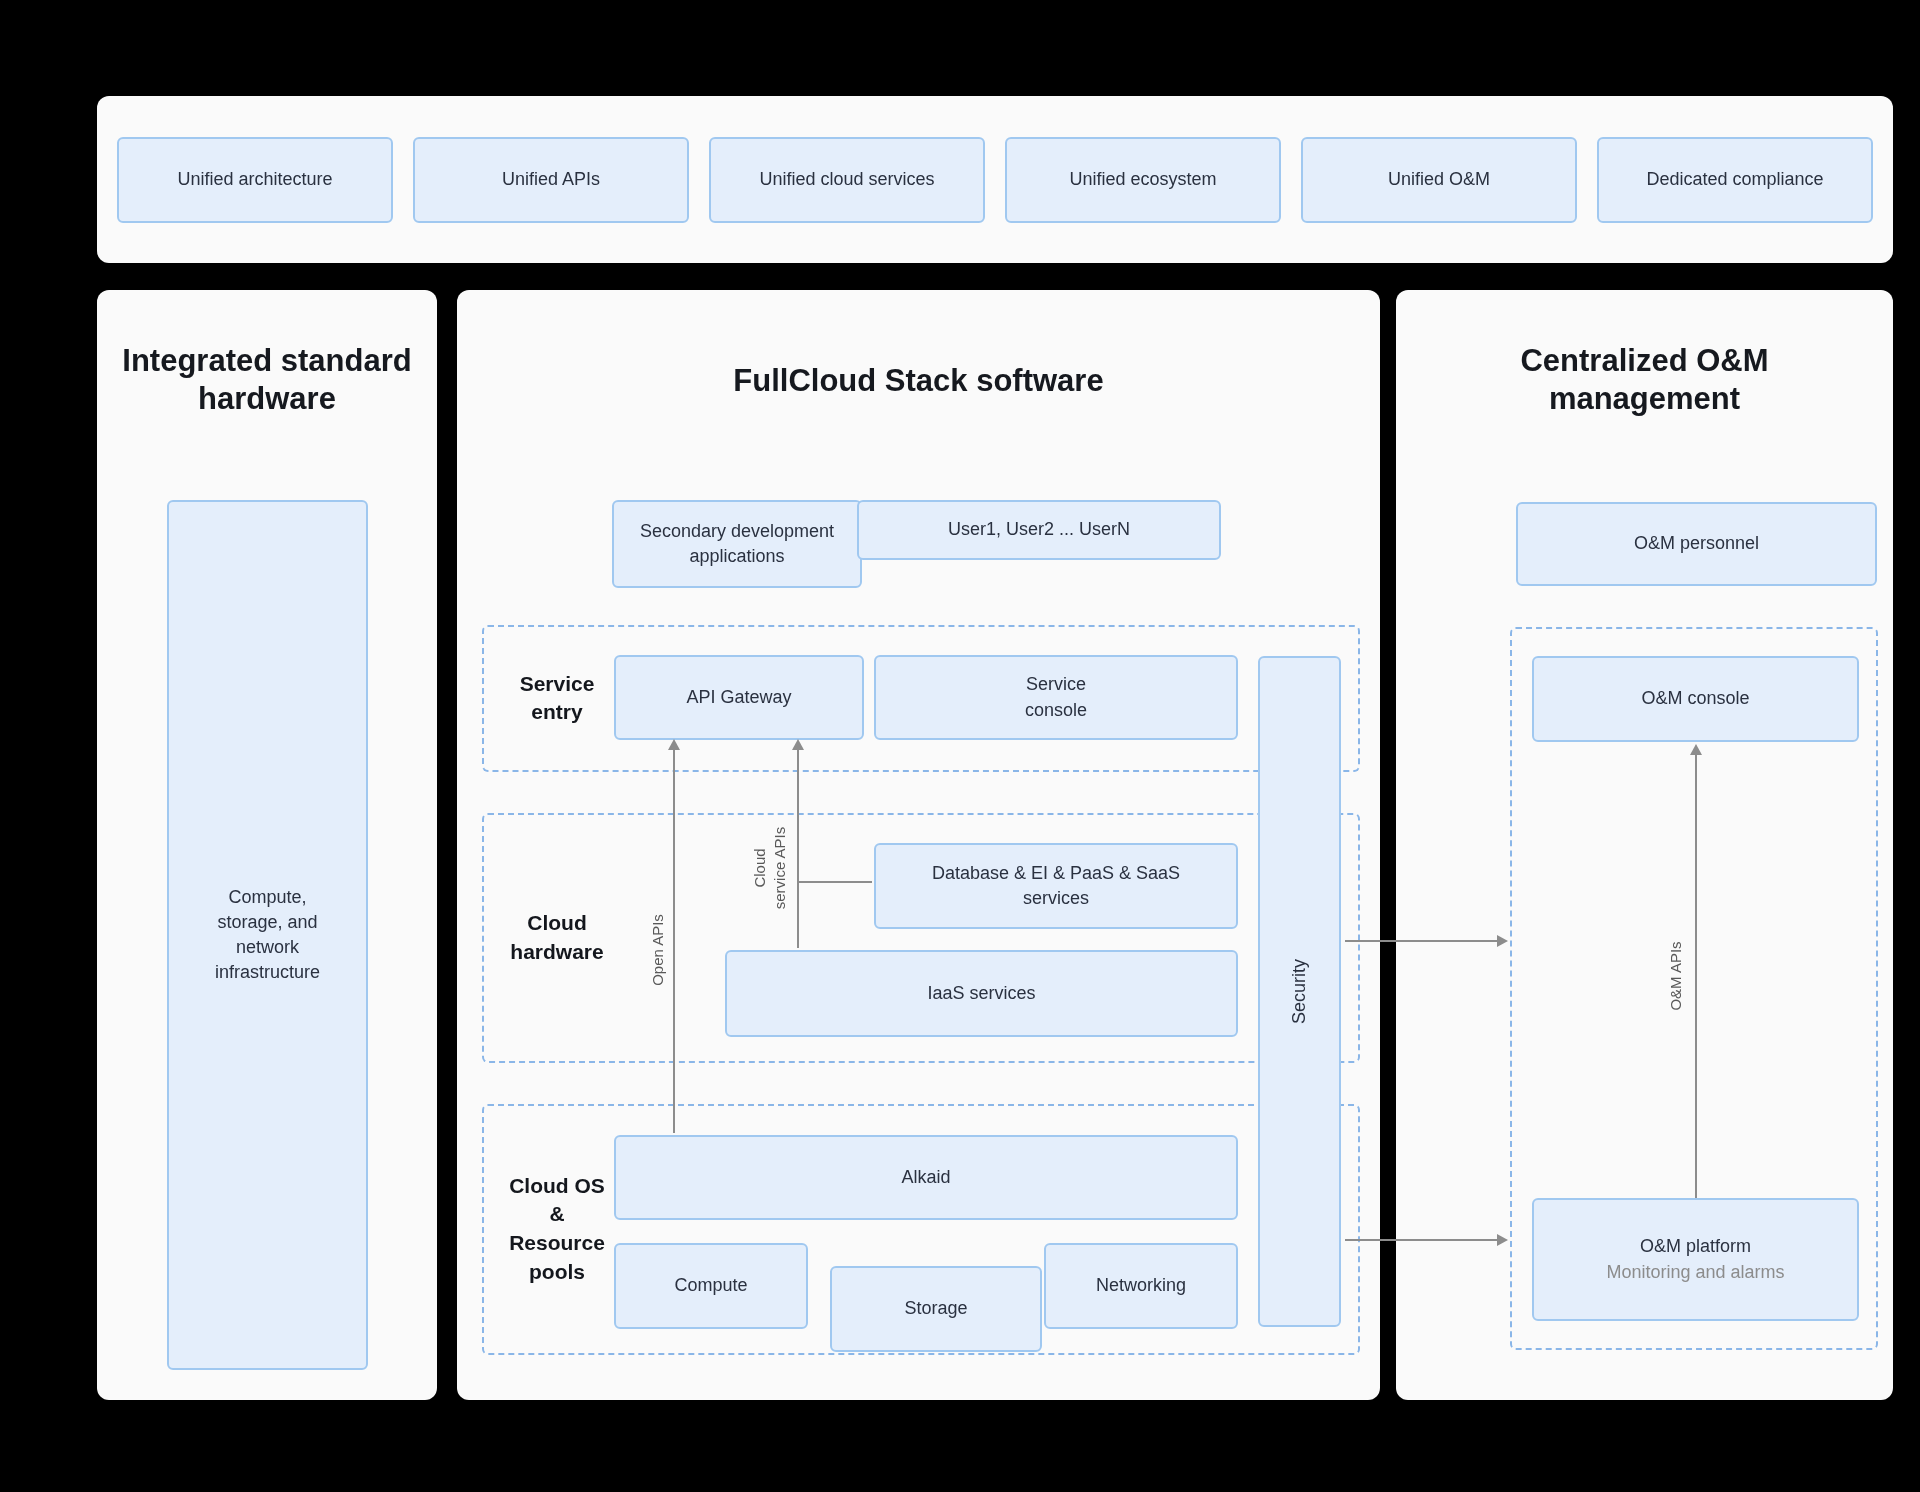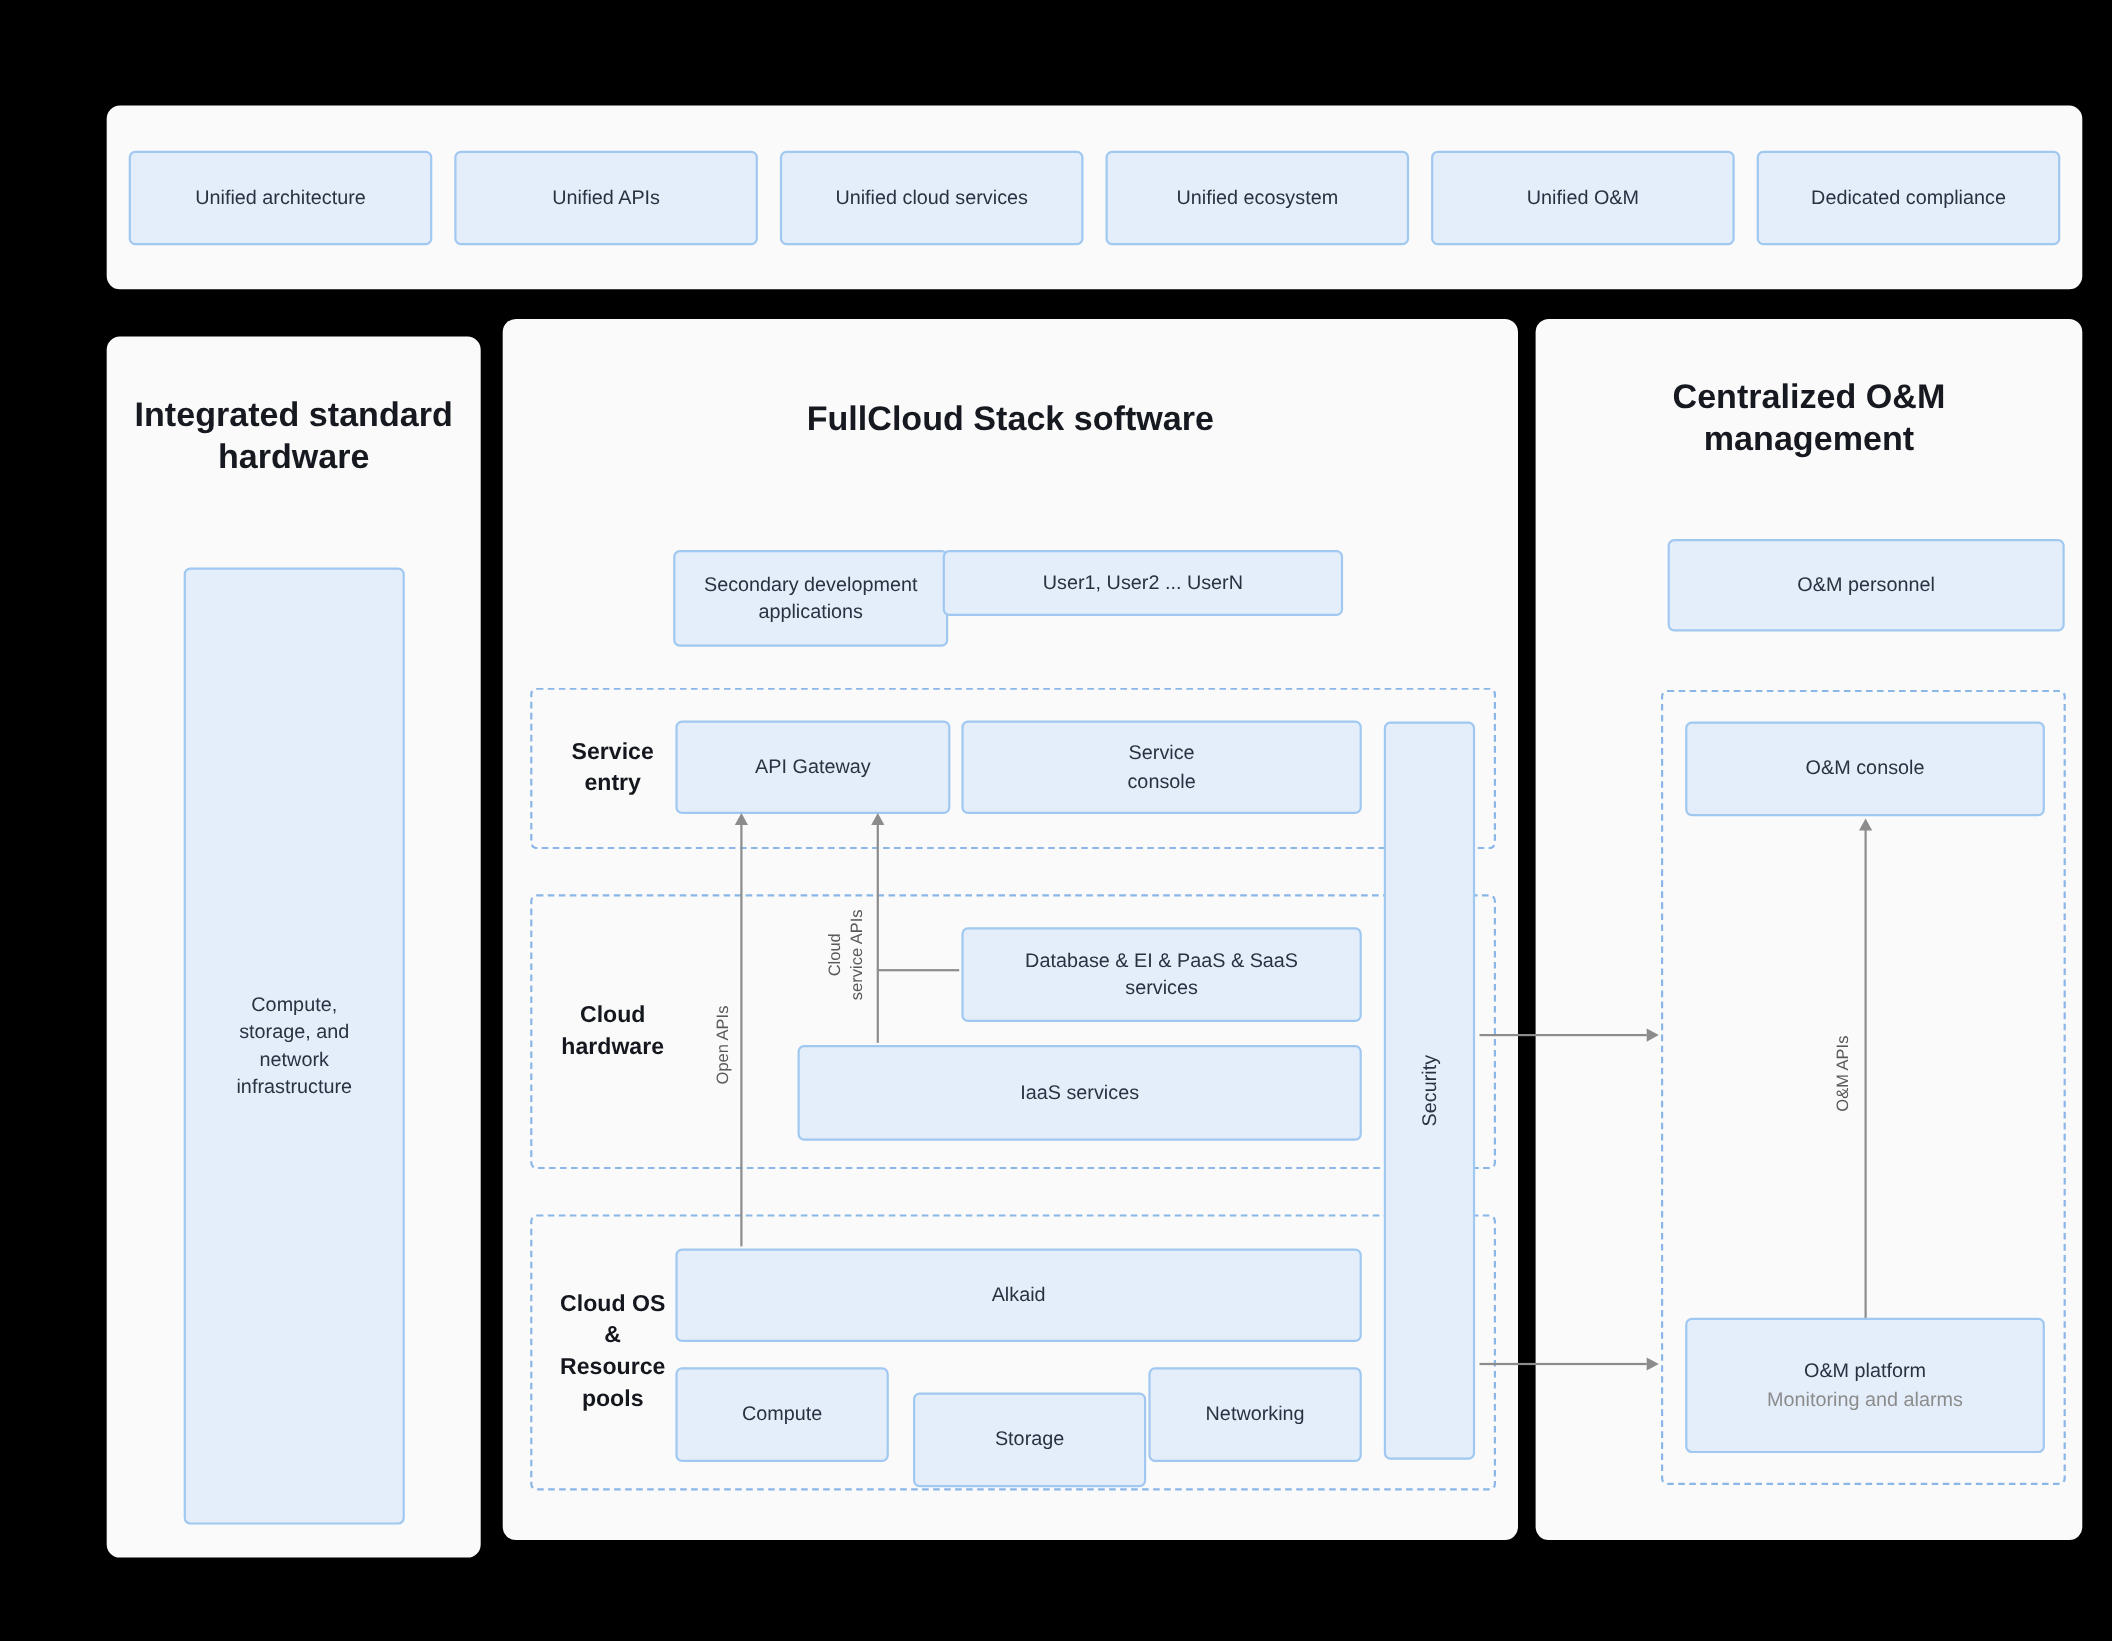--- a/index.html
+++ b/index.html
@@ -60,21 +60,21 @@
     <div class="banner-row">
       <div class="bluebox">Unified architecture</div>
       <div class="bluebox">Unified APIs</div>
       <div class="bluebox">Unified cloud services</div>
       <div class="bluebox">Unified ecosystem</div>
       <div class="bluebox">Unified O&amp;M</div>
       <div class="bluebox">Dedicated compliance</div>
     </div>
   </div>
 
-  <div class="panel" style="left:97px;top:290px;width:340px;height:1110px;margin-top:16px;">
+  <div class="panel" style="left:97px;top:290px;width:340px;height:1110px;">
     <div class="panel-title" style="top:52px;">Integrated standard
 hardware</div>
     <div class="bluebox" style="left:70px;top:210px;width:201px;height:870px;">Compute,
 storage, and
 network
 infrastructure</div>
   </div>
 
   <div class="panel" style="left:457px;top:290px;width:923px;height:1110px;">
     <div class="panel-title" style="top:72px;">FullCloud Stack software</div>
@@ -122,21 +122,21 @@
     <div class="vline" style="left:340px;top:459px;width:2px;height:199px;"></div>
     <div class="hline" style="left:341px;top:591px;width:74px;height:2px;"></div>
     <div class="rot" style="left:313px;top:578px;">Cloud
 service APIs</div>
   </div>
 
   <div class="panel" style="left:1396px;top:290px;width:497px;height:1110px;">
     <div class="panel-title" style="top:52px;">Centralized O&amp;M
 management</div>
 
-    <div class="bluebox" style="left:120px;top:200px;width:361px;height:84px;">O&amp;M personnel</div>
+    <div class="bluebox" style="left:120px;top:212px;width:361px;height:84px;">O&amp;M personnel</div>
 
     <div class="dashed" style="left:114px;top:337px;width:368px;height:723px;">
       <div class="bluebox" style="left:20px;top:27px;width:327px;height:86px;">O&amp;M console</div>
 
       <div class="ah-up" style="left:178px;top:115px;"></div>
       <div class="vline" style="left:183px;top:125px;width:2px;height:454px;"></div>
       <div class="rot" style="left:164px;top:347px;">O&amp;M APIs</div>
 
       <div class="bluebox platform-box" style="left:20px;top:569px;width:327px;height:123px;">
         <span>O&amp;M platform</span>

